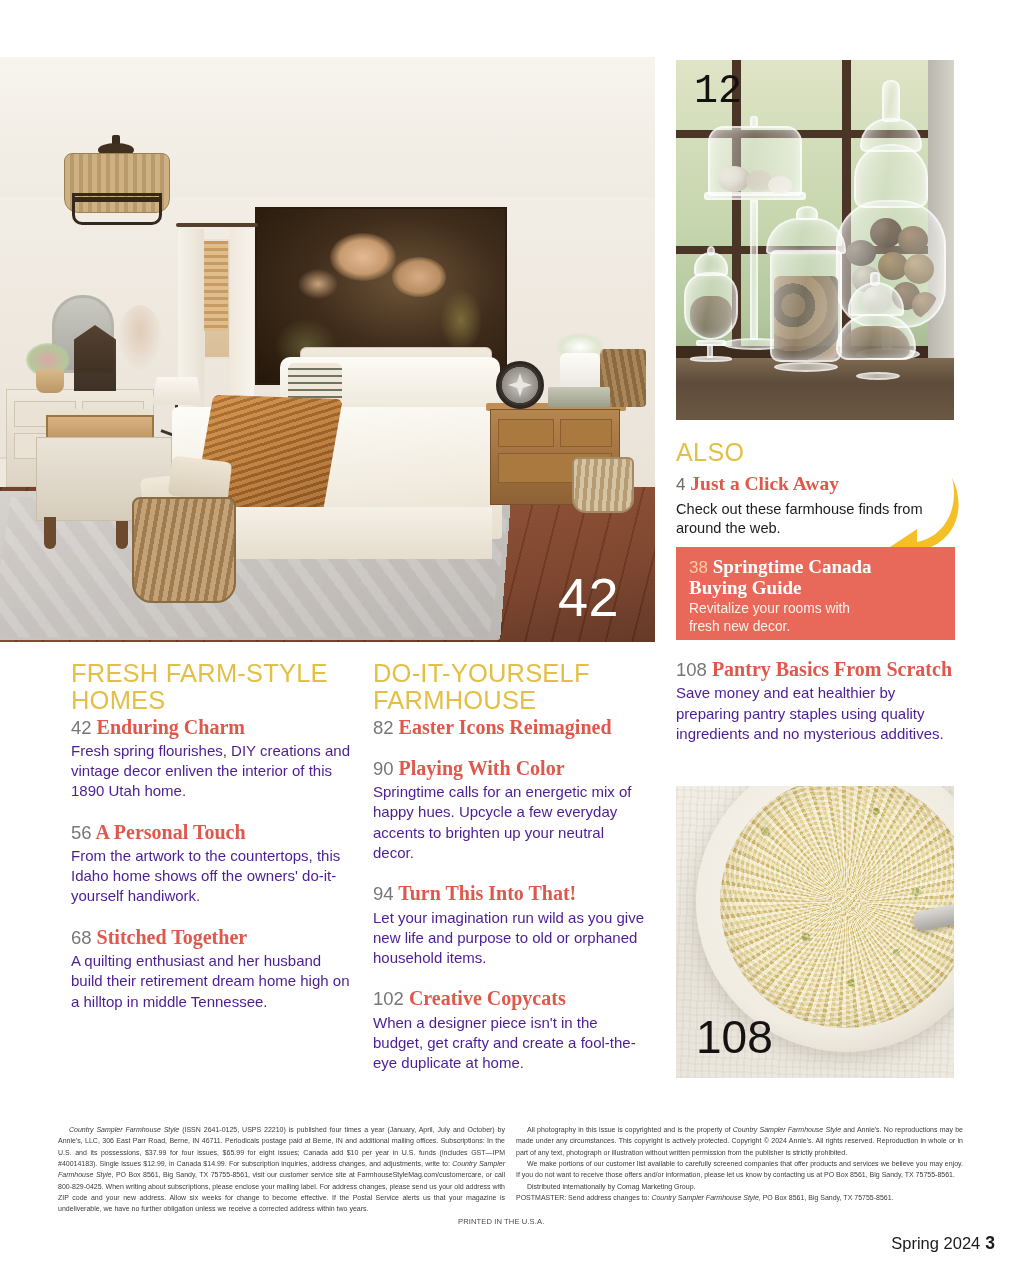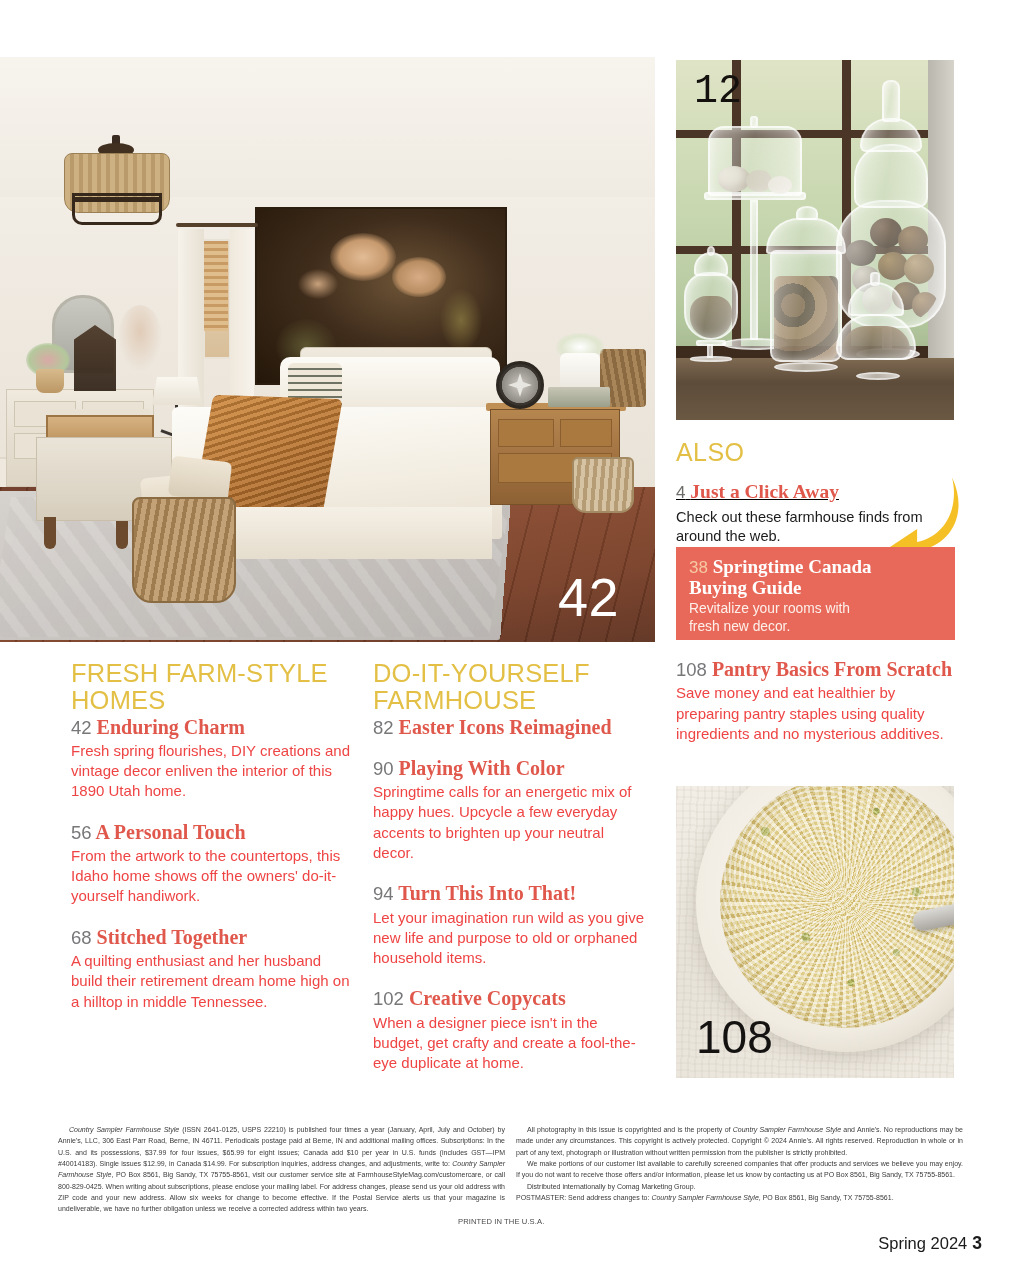--- a/index.html
+++ b/index.html
@@ -258,21 +258,21 @@
   }
 
   
   .also-block { position:absolute; left:676px; top:440px; width:280px; }
   .also-kicker {
     font-size: 25px; color:#e3c045; letter-spacing:.4px; line-height:1;
     font-weight:400; margin:0 0 3px 0; font-family:"Liberation Sans", sans-serif;
   }
   .also-head {
     font-family:"Liberation Serif", serif; font-weight:700;
-    font-size:19.5px; line-height:1.1; margin:16px 0 5px 0;text-decoration:underline;
+    font-size:19.5px; line-height:1.1; margin:8px 0 5px 0;
   }
   .also-head .num { color:#6b6b68; font-family:"Liberation Sans",sans-serif; font-weight:400; font-size:17px;}
   .also-head .ttl { color:#e0574b; }
   .also-body { font-size:14.6px; line-height:1.35; color:#1c1c1c; margin:0; }
 
   .buy-box {
     position:absolute; left:676px; top:547px; width:279px; height:93px;
     background:#e8695a; overflow:hidden;
   }
   .buy-title {
@@ -302,21 +302,21 @@
   .entry:last-child { margin-bottom:0; }
   .entry-head {
     font-family:"Liberation Serif", serif; font-weight:700;
     font-size:20px; line-height:1.1; margin:0 0 3px 0;
   }
   .entry-head .num {
     color:#77777a; font-family:"Liberation Sans", sans-serif;
     font-weight:400; font-size:18.5px;
   }
   .entry-head .ttl { color:#e0574b; }
-  .entry-body { font-size:15px; line-height:1.35; color:#ef4444; margin:0; }
+  .entry-body { font-size:15px; line-height:1.35; color:#4c1d95; margin:0; }
 
   
   .food-photo {
     position:absolute; left:676px; top:786px; width:278px; height:292px;
     overflow:hidden; background:#f0ece4;
   }
   .fp-cloth { position:absolute; left:0; top:0; width:100%; height:100%;
     background: linear-gradient(150deg,#f3efe7 0%,#e8e3d9 40%,#efeae1 100%); }
   .fp-cloth-tex { position:absolute; left:0; top:0; width:100%; height:100%;
     background: repeating-linear-gradient(92deg, rgba(170,160,145,.10) 0 2px, rgba(255,255,255,0) 2px 7px),
@@ -366,21 +366,21 @@
   .fp-col-left  { left:58px;  top:6px;  width:447px; }
   .fp-col-right { left:516px; top:6px;  width:447px; }
   .fp-col p { margin:0; text-indent:11px; }
   .fp-col p.noindent { text-indent:0; }
   .fp-col i { font-style:italic; }
   .printed {
     position:absolute; left:458px; top:99px;
     font-size:7.6px; color:#4a4a4a; letter-spacing:.1px;
   }
   .footer-issue {
-    position:absolute; right:31px; bottom:26px;
+    position:absolute; right:18px; bottom:26px;
     font-size:16.5px; color:#1b1b1b;
   }
   .footer-issue .pg { font-weight:700; font-size:17.5px; margin-left:5px; }
 </style>
 </head>
 <body>
 
 <div class="hero-photo">
   <div class="px hp-ceiling"></div>
   <div class="px hp-wall"></div>

